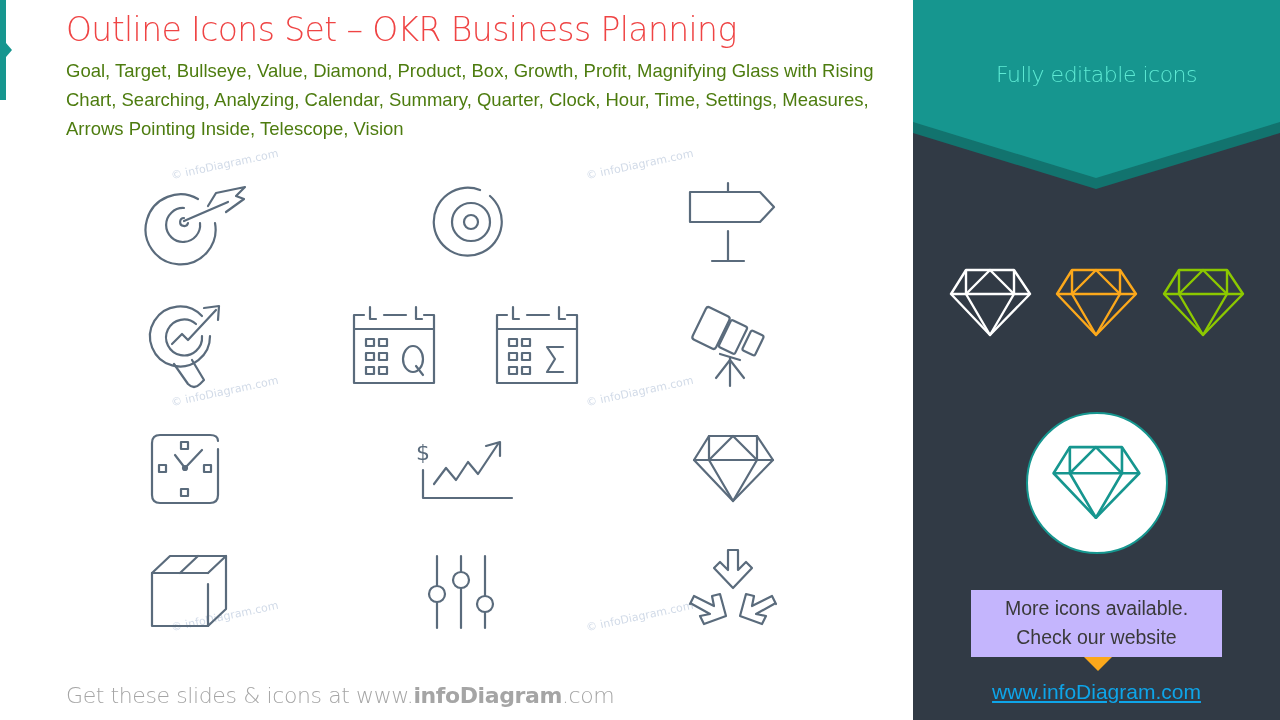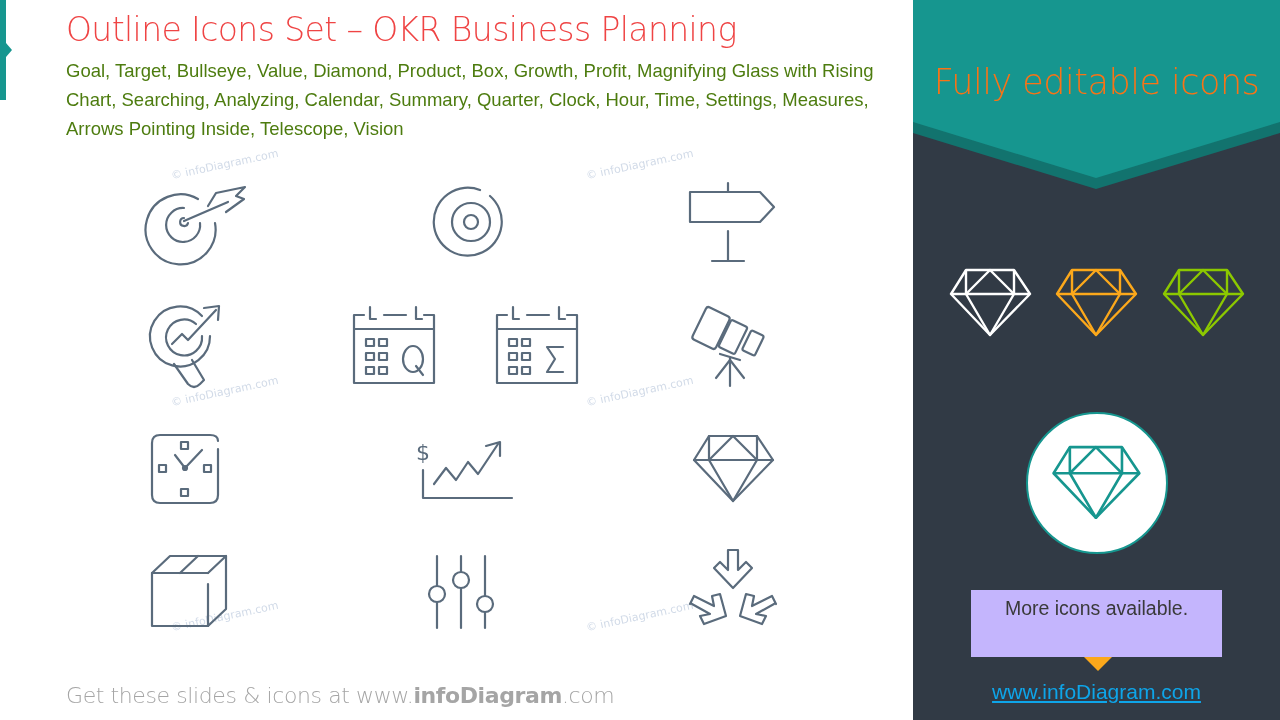--- a/index.html
+++ b/index.html
@@ -23,21 +23,21 @@
   .stroke { fill: none; stroke: #5a6b7c; stroke-width: 2.2; stroke-linecap: round; stroke-linejoin: round; }
 
   .footer { position: absolute; left: 66px; top: 683px; font-size: 22px; color: #a5a5a5;
     font-family: "DejaVu Sans", sans-serif; font-weight: 300; letter-spacing: -0.4px; white-space: nowrap; }
   .footer b { font-weight: bold; }
 
   
   .panel { position: absolute; left: 913px; top: 0; width: 367px; height: 720px; background: #313a45; overflow: hidden; }
   .panel svg.banner { position: absolute; left: 0; top: 0; }
   .panel-title { position: absolute; left: 0; top: 62px; width: 367px; text-align: center;
-    font-size: 35px; color: #f97316; font-family: "DejaVu Sans", sans-serif; font-weight: 300; letter-spacing: -0.5px; }
+    font-size: 22px; color: #5eead4; font-family: "DejaVu Sans", sans-serif; font-weight: 300; letter-spacing: -0.5px; }
   .diamond-sample { position: absolute; top: 268px; }
   .circle-badge { position: absolute; left: 113px; top: 412px; width: 142px; height: 142px; border-radius: 50%;
     background: #ffffff; border: 2px solid #16968f; display: flex; align-items: center; justify-content: center; }
   .callout { position: absolute; left: 58px; top: 590px; width: 251px; height: 67px; background: #c4b5fd;
     text-align: center; font-size: 19.5px; line-height: 29px; color: #3a3a3a; padding-top: 4px;
     font-family: "Liberation Sans", sans-serif; }
   .callout-tip { position: absolute; left: 171px; top: 657px; width: 0; height: 0;
     border-left: 14px solid transparent; border-right: 14px solid transparent; border-top: 14px solid #fca81b; }
   .site-link { position: absolute; left: 0; top: 680px; width: 367px; text-align: center; font-size: 21px;
     color: #0ea5e9; text-decoration: underline; font-family: "Liberation Sans", sans-serif; }
@@ -254,17 +254,18 @@
         <line x1="16" y1="2" x2="16" y2="26"></line>
           <line x1="64" y1="2" x2="64" y2="26"></line>
         <path d="M16 26 L40 2 L64 26"></path>
           <path d="M16 26 L40 67 L64 26"></path>
       </g>
     </svg>
   </div>
 
   <div class="callout">
     <div>More icons available.</div>
+    <div>Check our website</div>
   </div>
   <div class="callout-tip"></div>
 
   <a class="site-link">www.infoDiagram.com</a>
 </div>
 
 </body></html>

